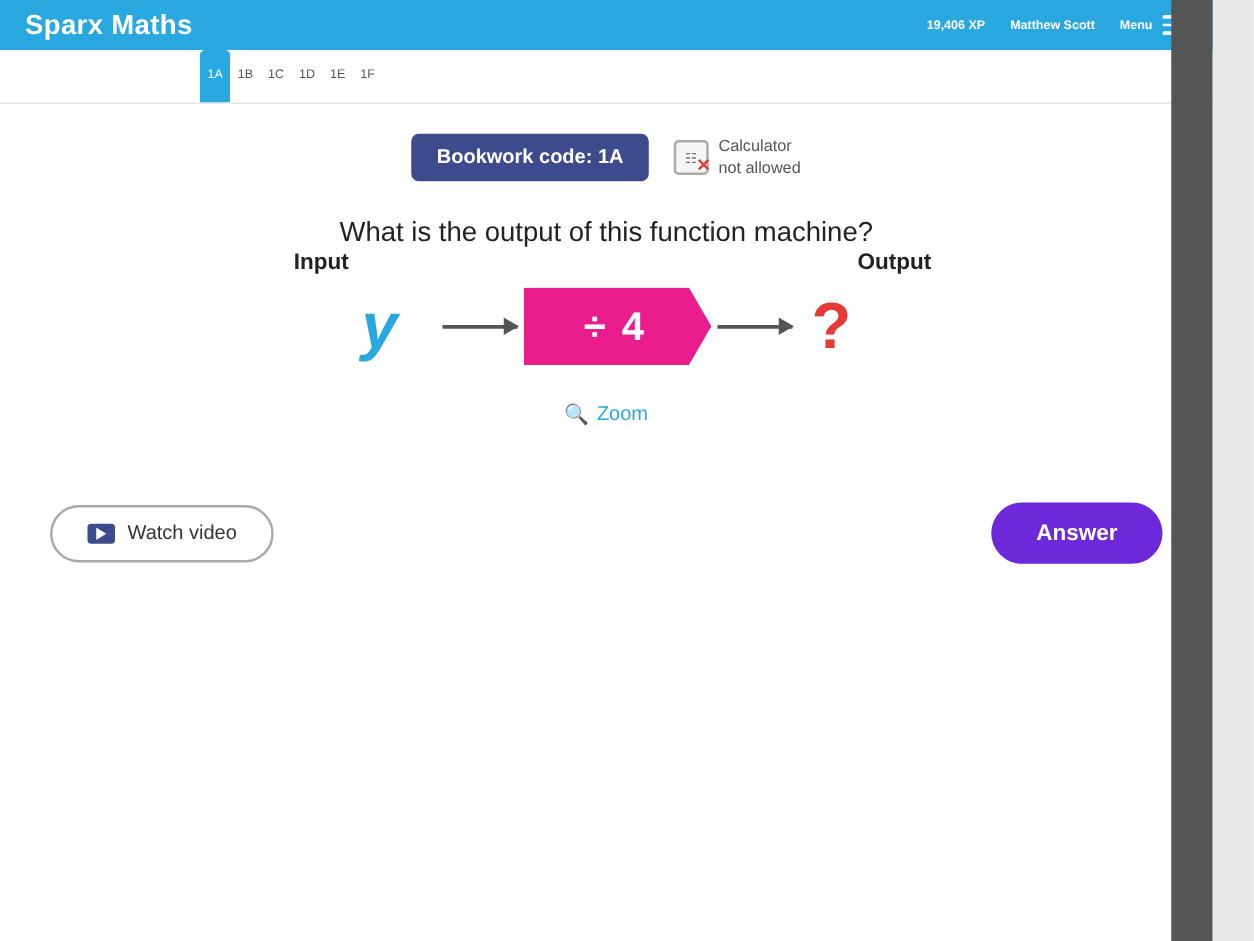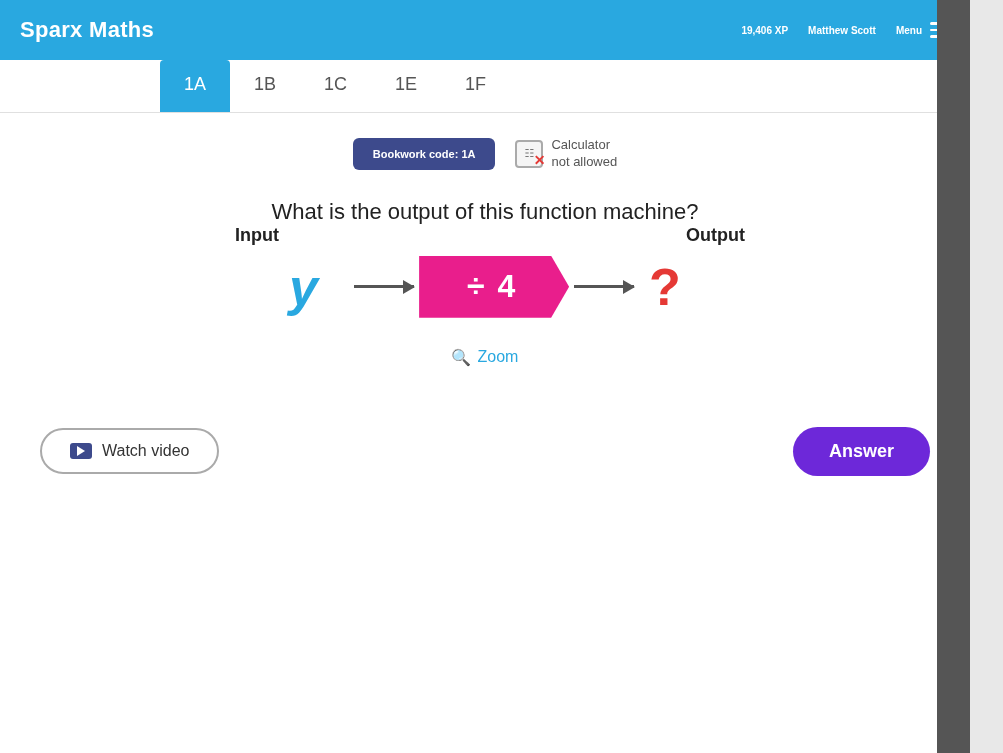--- a/index.html
+++ b/index.html
@@ -15,21 +15,21 @@
     .main-container {
       width: 970px;
       height: 753px;
       background: #fff;
       position: relative;
     }
 
     
     .header {
       background: #29a8e0;
-      height: 60px;
+      height: 40px;
       display: flex;
       align-items: center;
       justify-content: space-between;
       padding: 0 20px;
     }
     .header-logo {
       color: #fff;
       font-size: 22px;
       font-weight: 700;
       letter-spacing: 0.3px;
@@ -66,22 +66,22 @@
     
     .tabs {
       display: flex;
       align-items: center;
       padding: 0 160px;
       border-bottom: 1px solid #e0e0e0;
       background: #fff;
       gap: 0;
     }
     .tab {
-      padding: 14px 24px;
-      font-size: 18px;
+      padding: 14px 6px;
+      font-size: 10px;
       color: #555;
       cursor: pointer;
       font-weight: 500;
       border-bottom: 3px solid transparent;
       position: relative;
     }
     .tab.active {
       background: #29a8e0;
       color: #fff;
       border-radius: 4px 4px 0 0;
@@ -103,21 +103,21 @@
       align-items: center;
       justify-content: center;
       gap: 20px;
       margin-bottom: 28px;
     }
     .bookwork-code {
       background: #3d4a8c;
       color: #fff;
       border-radius: 6px;
       padding: 10px 20px;
-      font-size: 11px;
+      font-size: 16px;
       font-weight: 600;
     }
     .calculator-info {
       display: flex;
       align-items: center;
       gap: 8px;
       font-size: 13px;
       color: #555;
     }
     .calc-icon {
@@ -350,20 +350,23 @@
     <div class="tab active">
       <span>1A</span>
     </div>
     <div class="tab">
       <span>1B</span>
     </div>
     <div class="tab">
       <span>1C</span>
     </div>
     <div class="tab">
+      <span>1D</span>
+    </div>
+    <div class="tab">
       <span>1E</span>
     </div>
     <div class="tab">
       <span>1F</span>
     </div>
   </div>
 
   <div class="content">
 
     <div class="bookwork-row">

